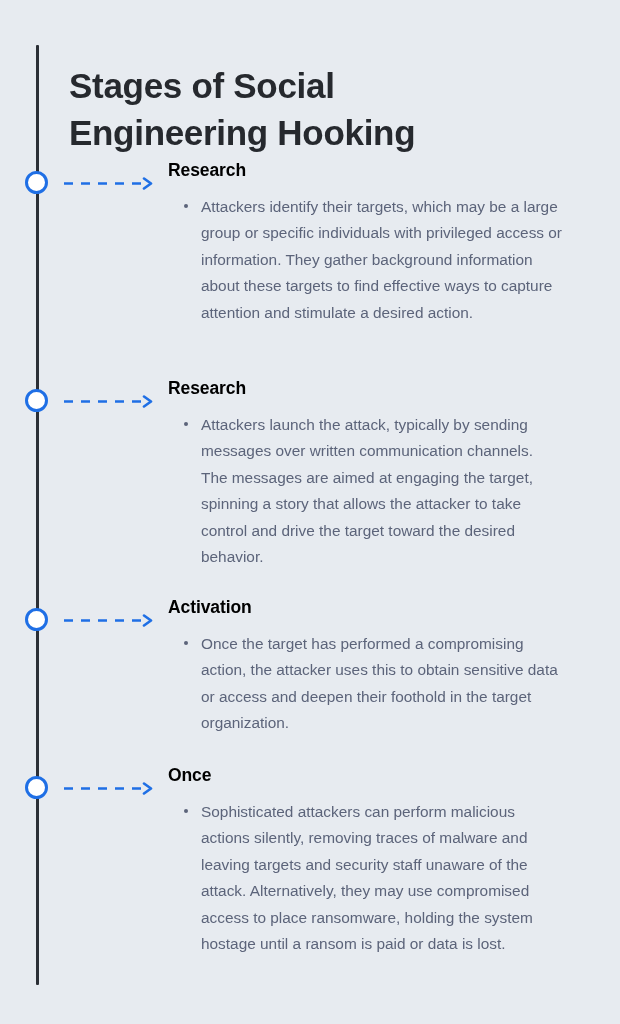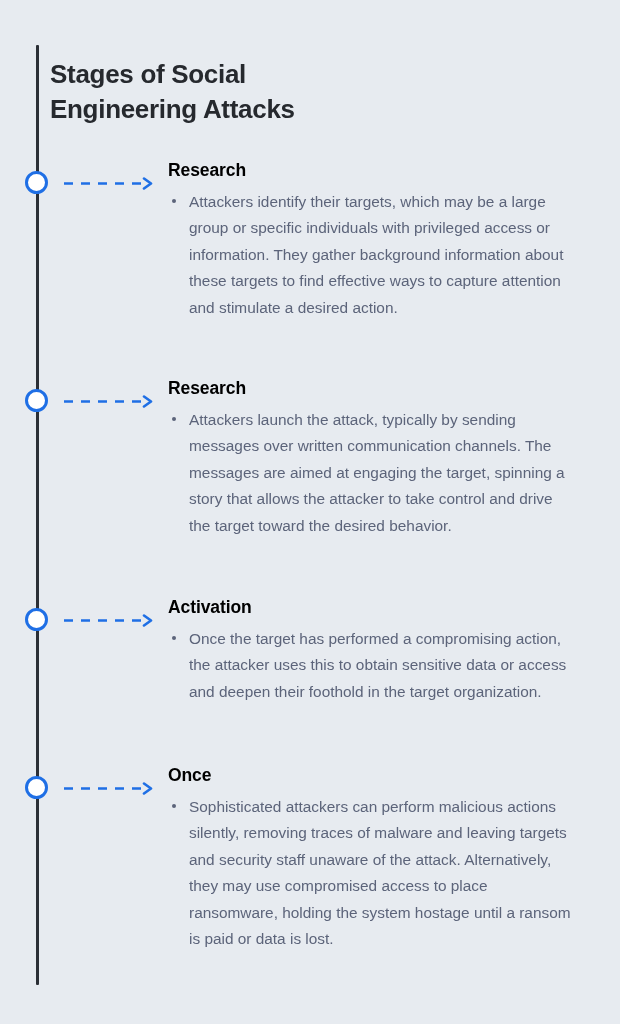--- a/index.html
+++ b/index.html
@@ -29,24 +29,24 @@
     top: 45px;
     width: 3px;
     height: 940px;
     background: #2b2f36;
     border-radius: 1px;
   }
 
   
   .title {
     position: absolute;
-    left: 50px;
+    left: 69px;
     top: 40px;
     width: 420px;
-    font-size: 26px;
+    font-size: 35px;
     line-height: 1.33;
     font-weight: bold;
     color: #26292e;
     letter-spacing: -0.3px;
   }
 
   
   .stage {
     position: absolute;
     left: 0;
@@ -83,21 +83,21 @@
   .stage-title {
     font-size: 17.5px;
     font-weight: bold;
     color: #000000;
     letter-spacing: -0.1px;
     margin: 0 0 7px 0;
     line-height: 1.3;
   }
 
   .bullet-list {
-    margin: 0;
+    margin: 12px;
     padding: 0;
     list-style: none;
   }
 
   .bullet-item {
     position: relative;
     padding-left: 21px;
     font-size: 15.4px;
     line-height: 1.72;
     color: #5c647a;
@@ -115,21 +115,21 @@
 </style>
 </head>
 <body>
 
 <div class="canvas">
 
   <div class="spine"></div>
 
   <h1 class="title">
     <span>Stages of Social</span><br>
-    <span>Engineering Attacks</span>
+    <span>Engineering Hooking</span>
   </h1>
 
   <div class="stage" style="top:171px;">
     <div class="marker"></div>
     <div class="arrow">
       <svg width="98" height="13" viewBox="0 0 98 13" aria-hidden="true">
         <line x1="2" y1="6.5" x2="80" y2="6.5" stroke="#1f6fe5" stroke-width="2.6" stroke-dasharray="9 8" stroke-linecap="butt"></line>
         <polyline points="82,1.5 89,6.5 82,11.5" fill="none" stroke="#1f6fe5" stroke-width="2.6" stroke-linecap="round" stroke-linejoin="round"></polyline>
       </svg>
     </div>

